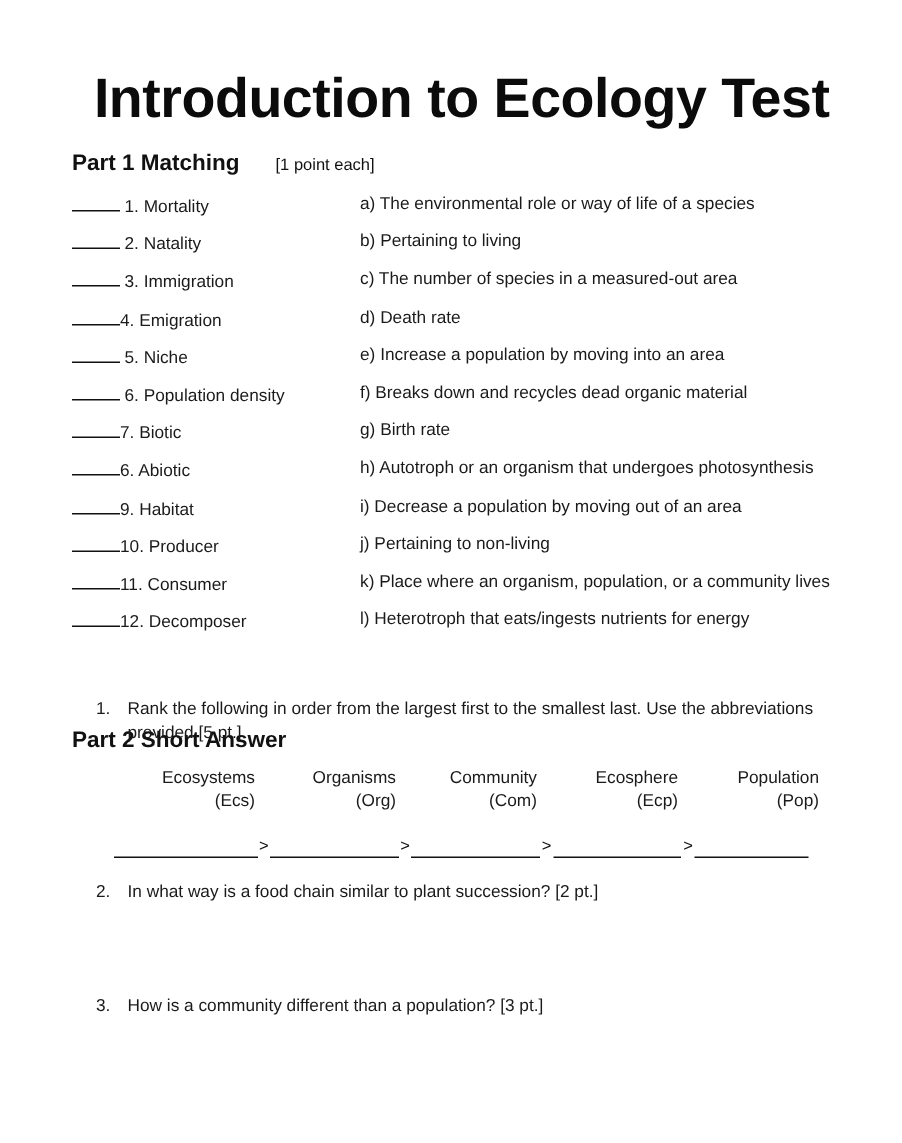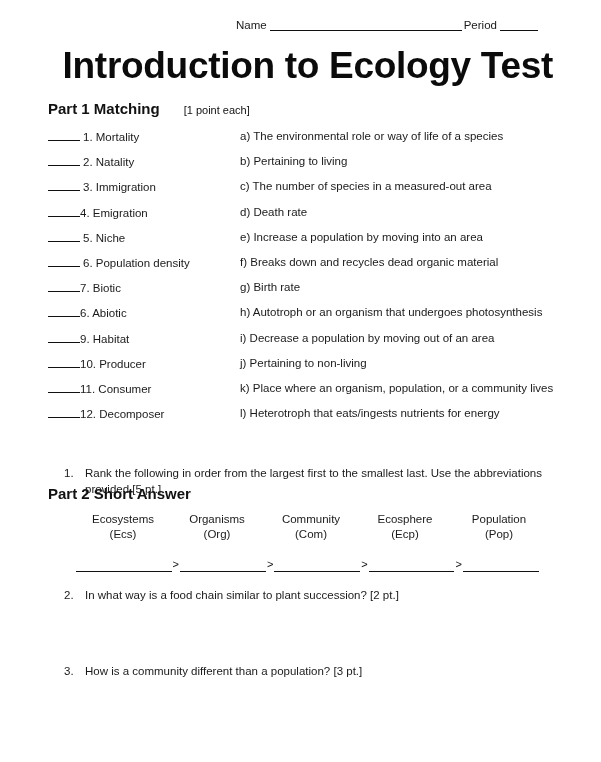--- a/index.html
+++ b/index.html
@@ -132,21 +132,21 @@
   
   .rank-words {
     position: absolute;
     top: 512px;
     left: 76px;
     width: 470px;
     display: flex;
   }
   .rank-word {
     flex: 1 1 0;
-    text-align: center;
+    text-align: right;
     font-size: 11.5px;
     line-height: 15px;
   }
   .rank-word .abbr { display: block; }
 
   
   .rank-line {
     position: absolute;
     top: 554px;
     left: 76px;
@@ -169,26 +169,20 @@
     line-height: 11px;
     padding: 0 1px 2px 1px;
     color: #111;
   }
 </style>
 </head>
 <body>
 
 <div id="page">
 
-  <div class="header-line">
-    <span class="header-label">Name</span>
-    <span class="rule rule-name"></span>
-    <span class="header-label">Period</span>
-    <span class="rule rule-period"></span>
-  </div>
 
   <div class="doc-title">Introduction to Ecology Test</div>
 
   <div class="part-heading" id="part1-heading">
     <span>Part 1 Matching</span><span class="points">[1 point each]</span>
   </div>
 
   <div class="matching" id="matching-list">
       <div class="match-row">
         <span class="term-cell"><span class="blank spaced"></span><span>1. Mortality</span></span>

